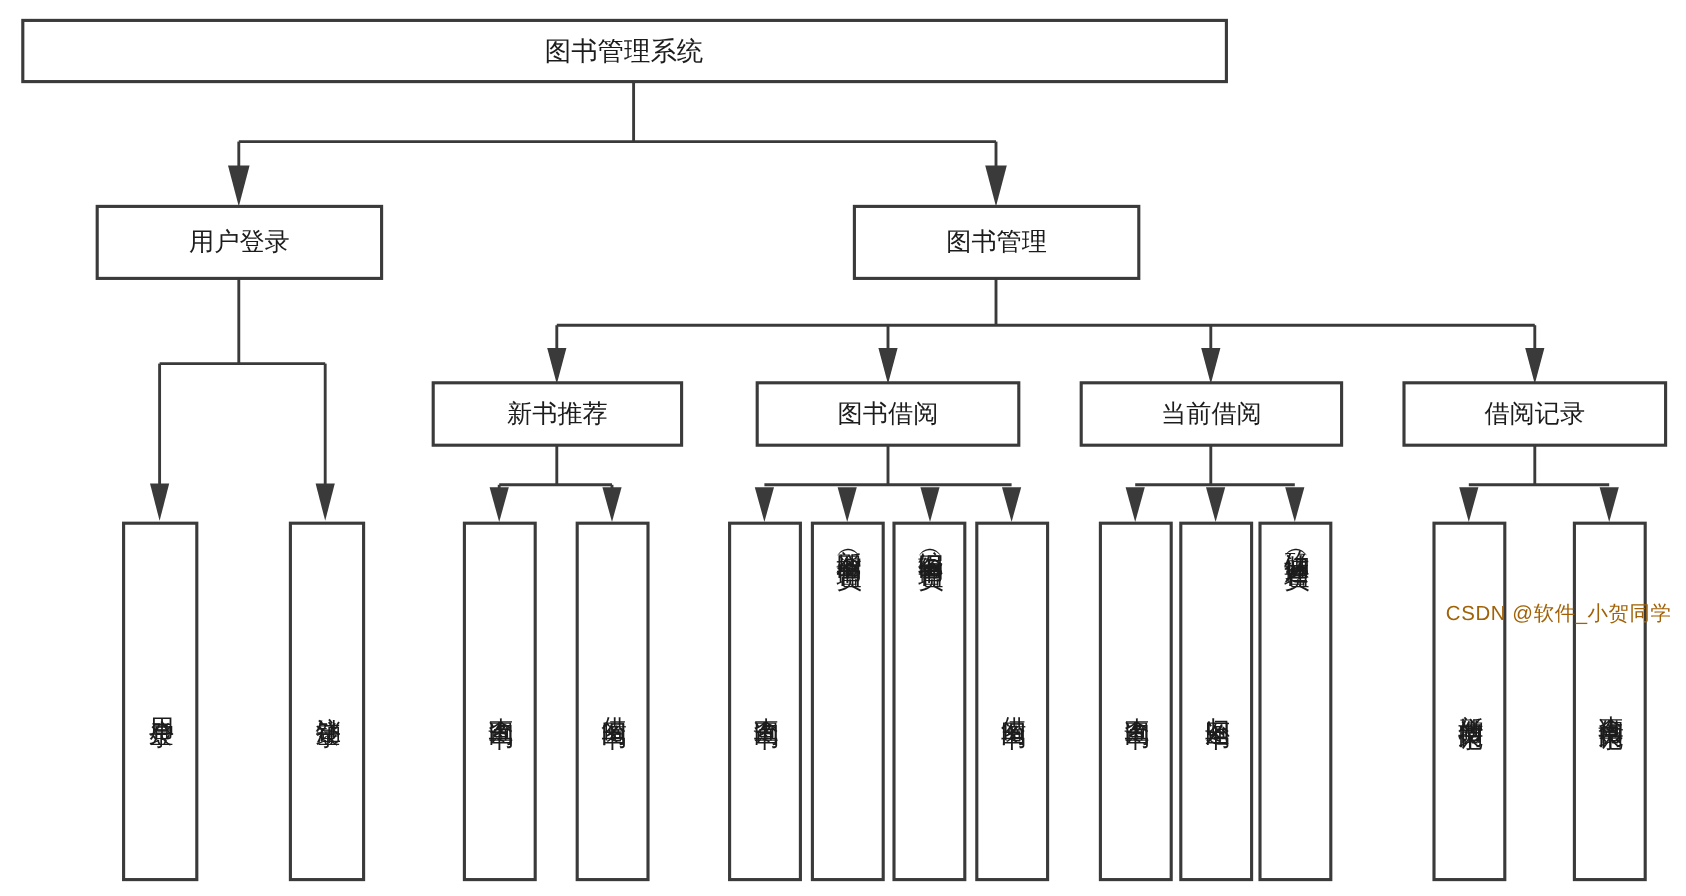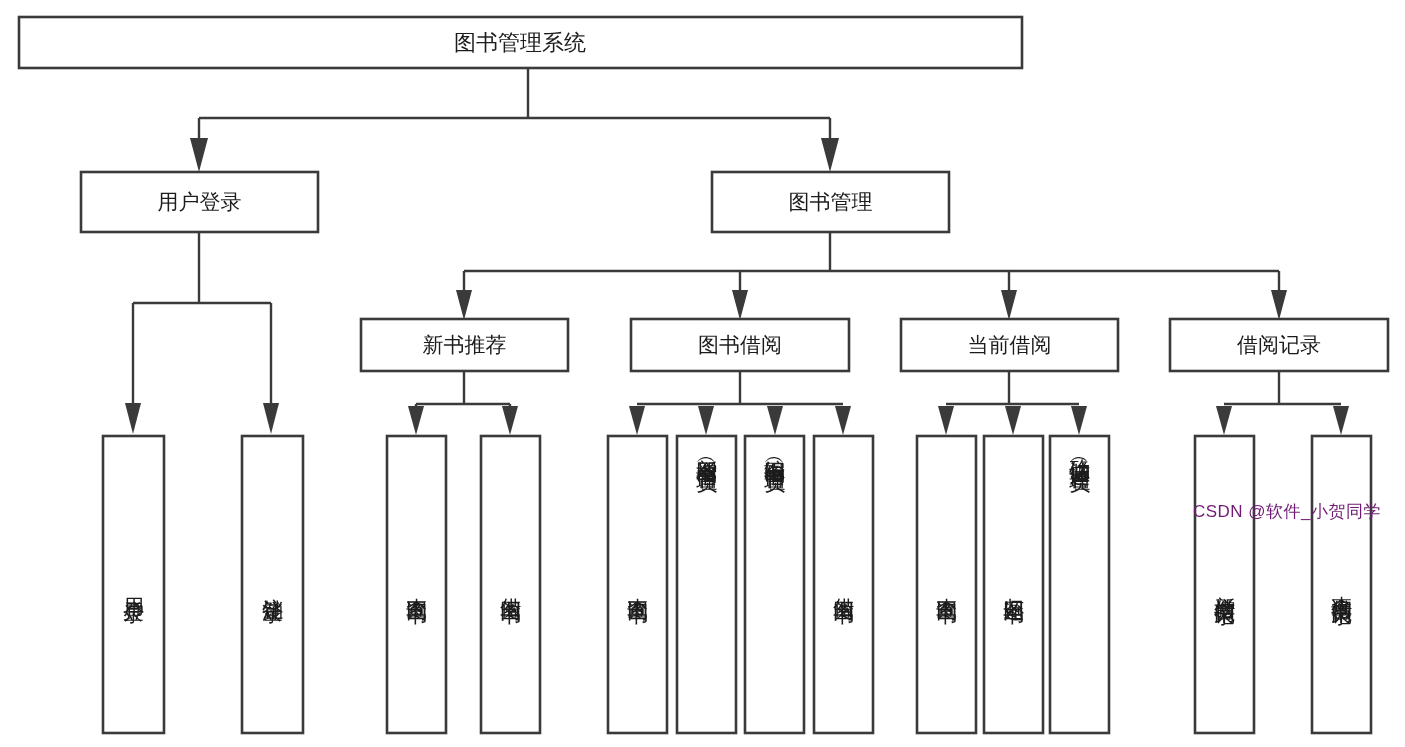--- a/index.html
+++ b/index.html
@@ -68,25 +68,25 @@
     font-family: "Liberation Sans", "DejaVu Sans", sans-serif;
     font-size: 21px;
     line-height: 1.16;
     color: #1c1c1c;
     letter-spacing: 2px;
     white-space: nowrap;
     text-align: center;
   }
   .watermark {
     position: absolute;
-    right: 24px;
+    right: 12px;
     bottom: 6px;
     font-family: "Liberation Sans", "DejaVu Sans", sans-serif;
     font-size: 17px;
-    color: #701a75;
+    color: #a16207;
     letter-spacing: 0.5px;
     white-space: nowrap;
   }
 </style>
 </head>
 <body>
 
 <div id="diagram-root">
 
   <svg id="chart-svg" viewBox="0 0 1405 747" xmlns="http://www.w3.org/2000/svg">

